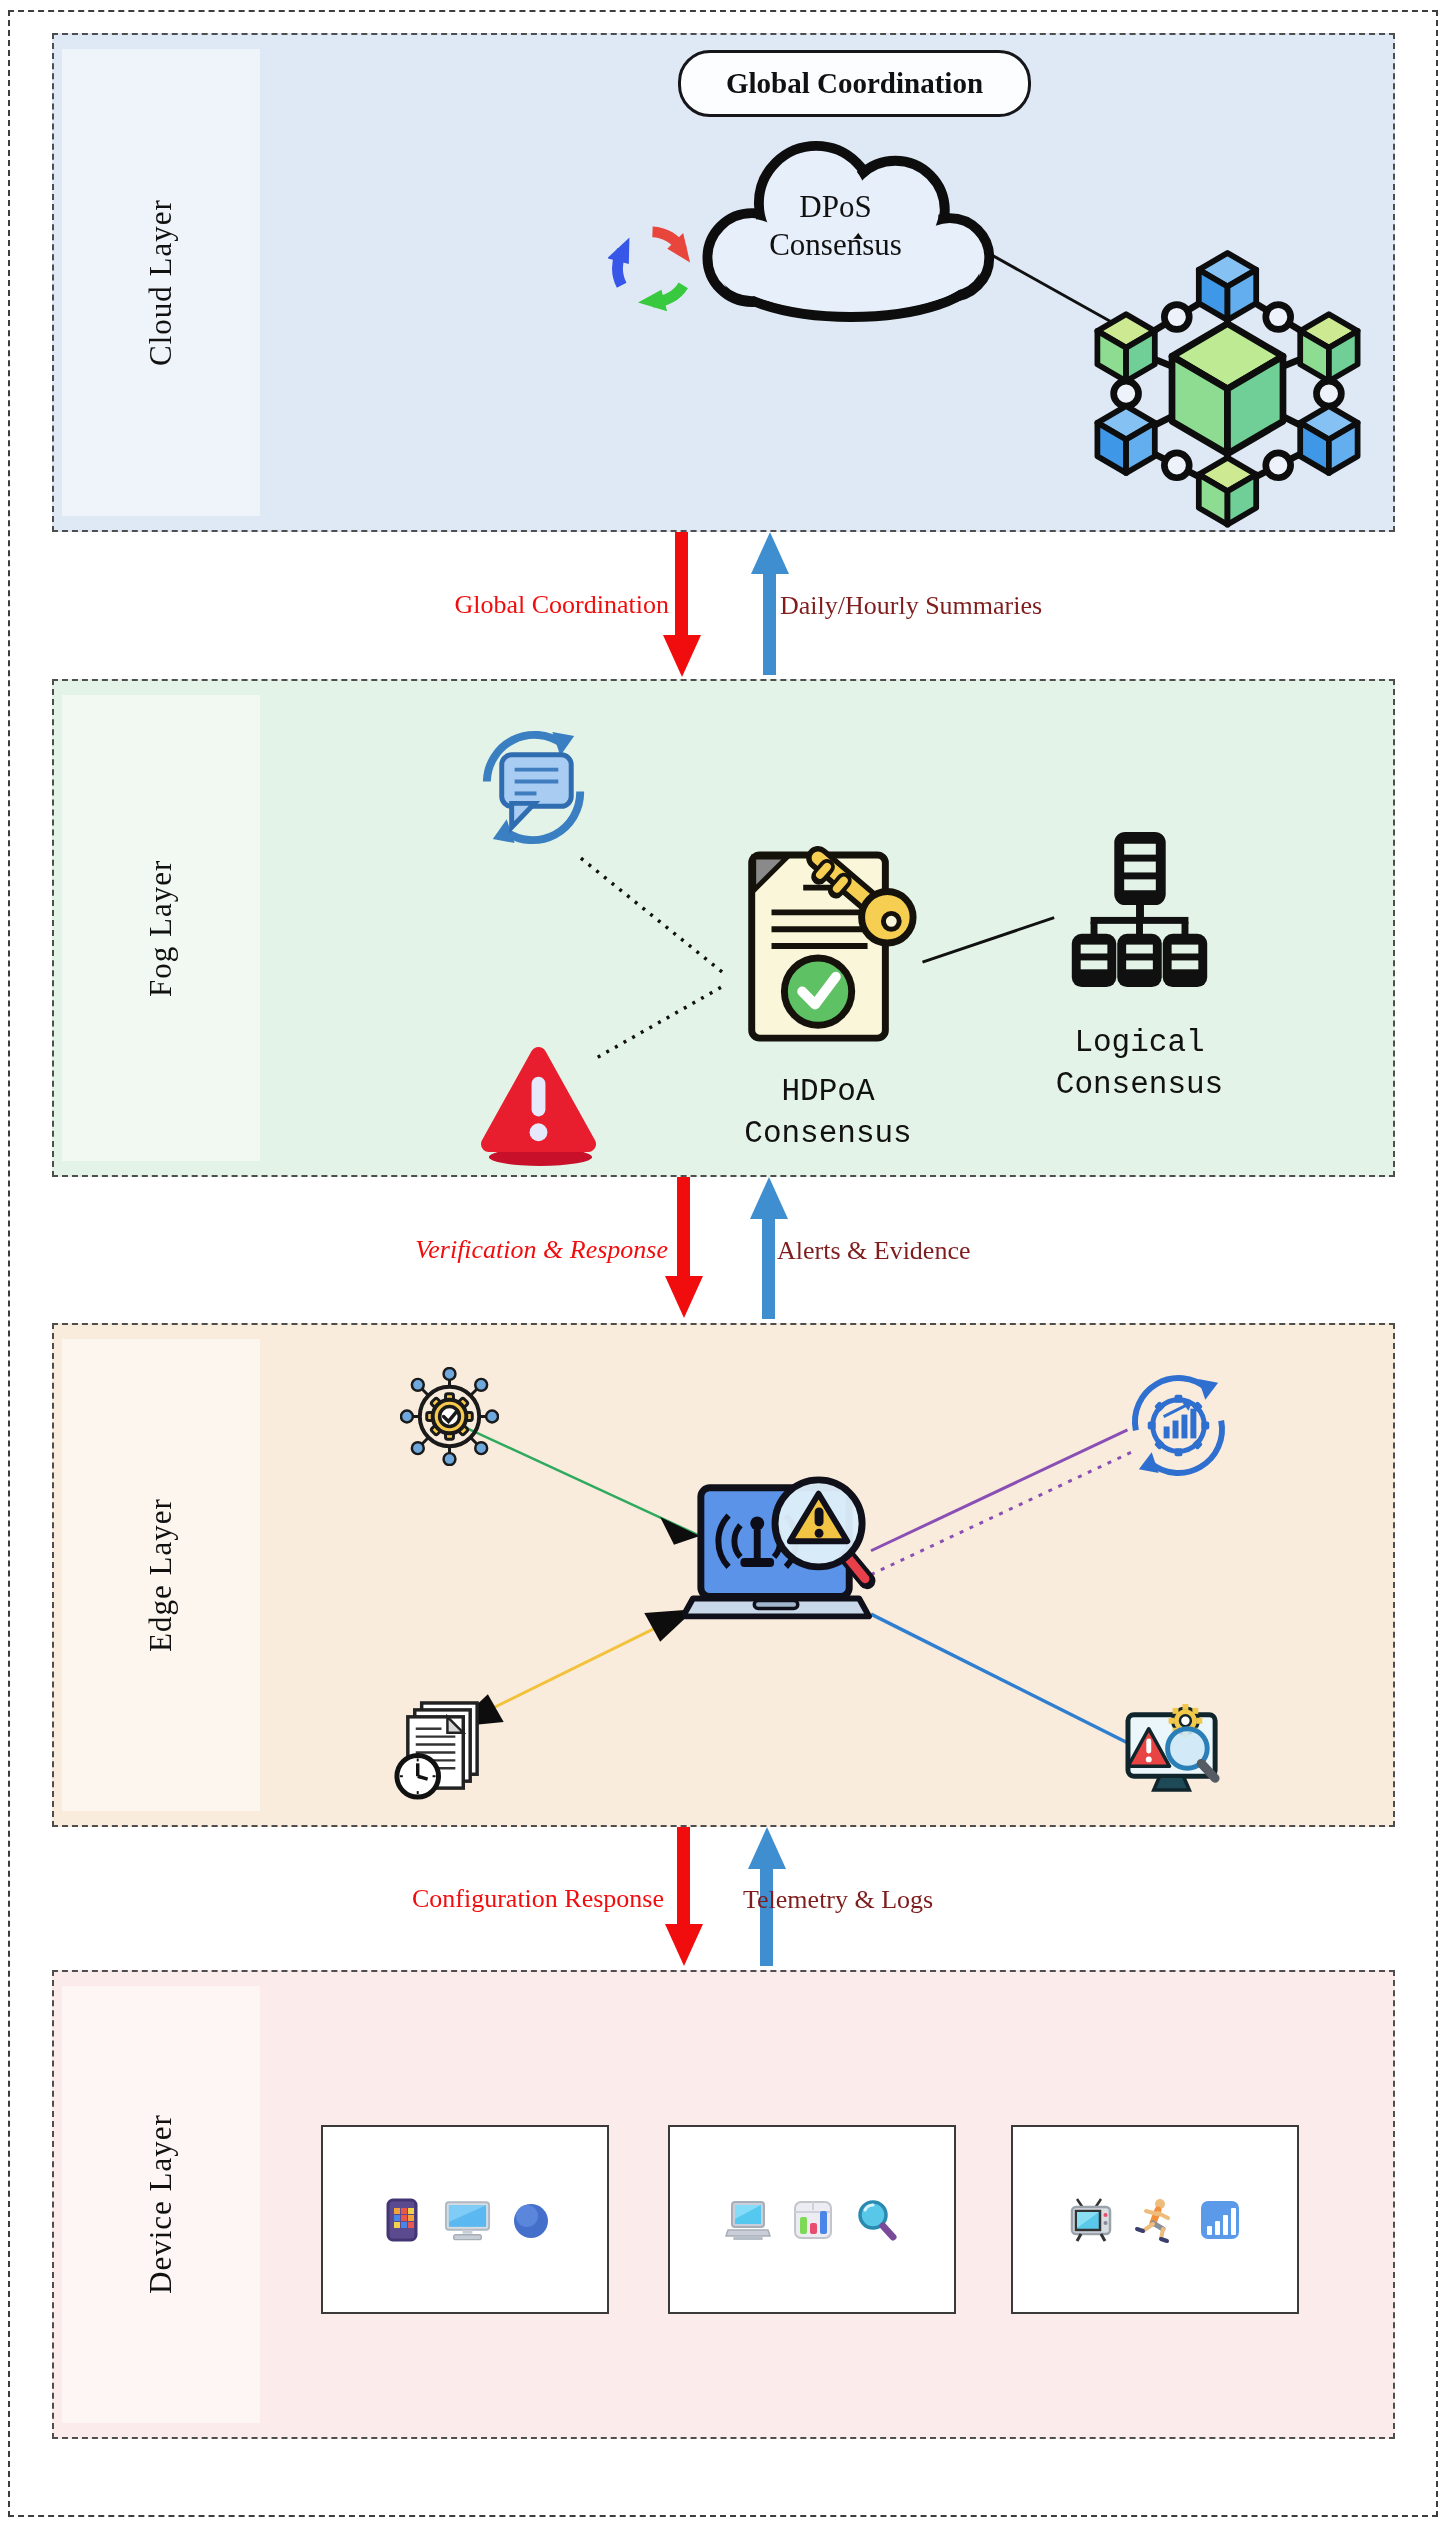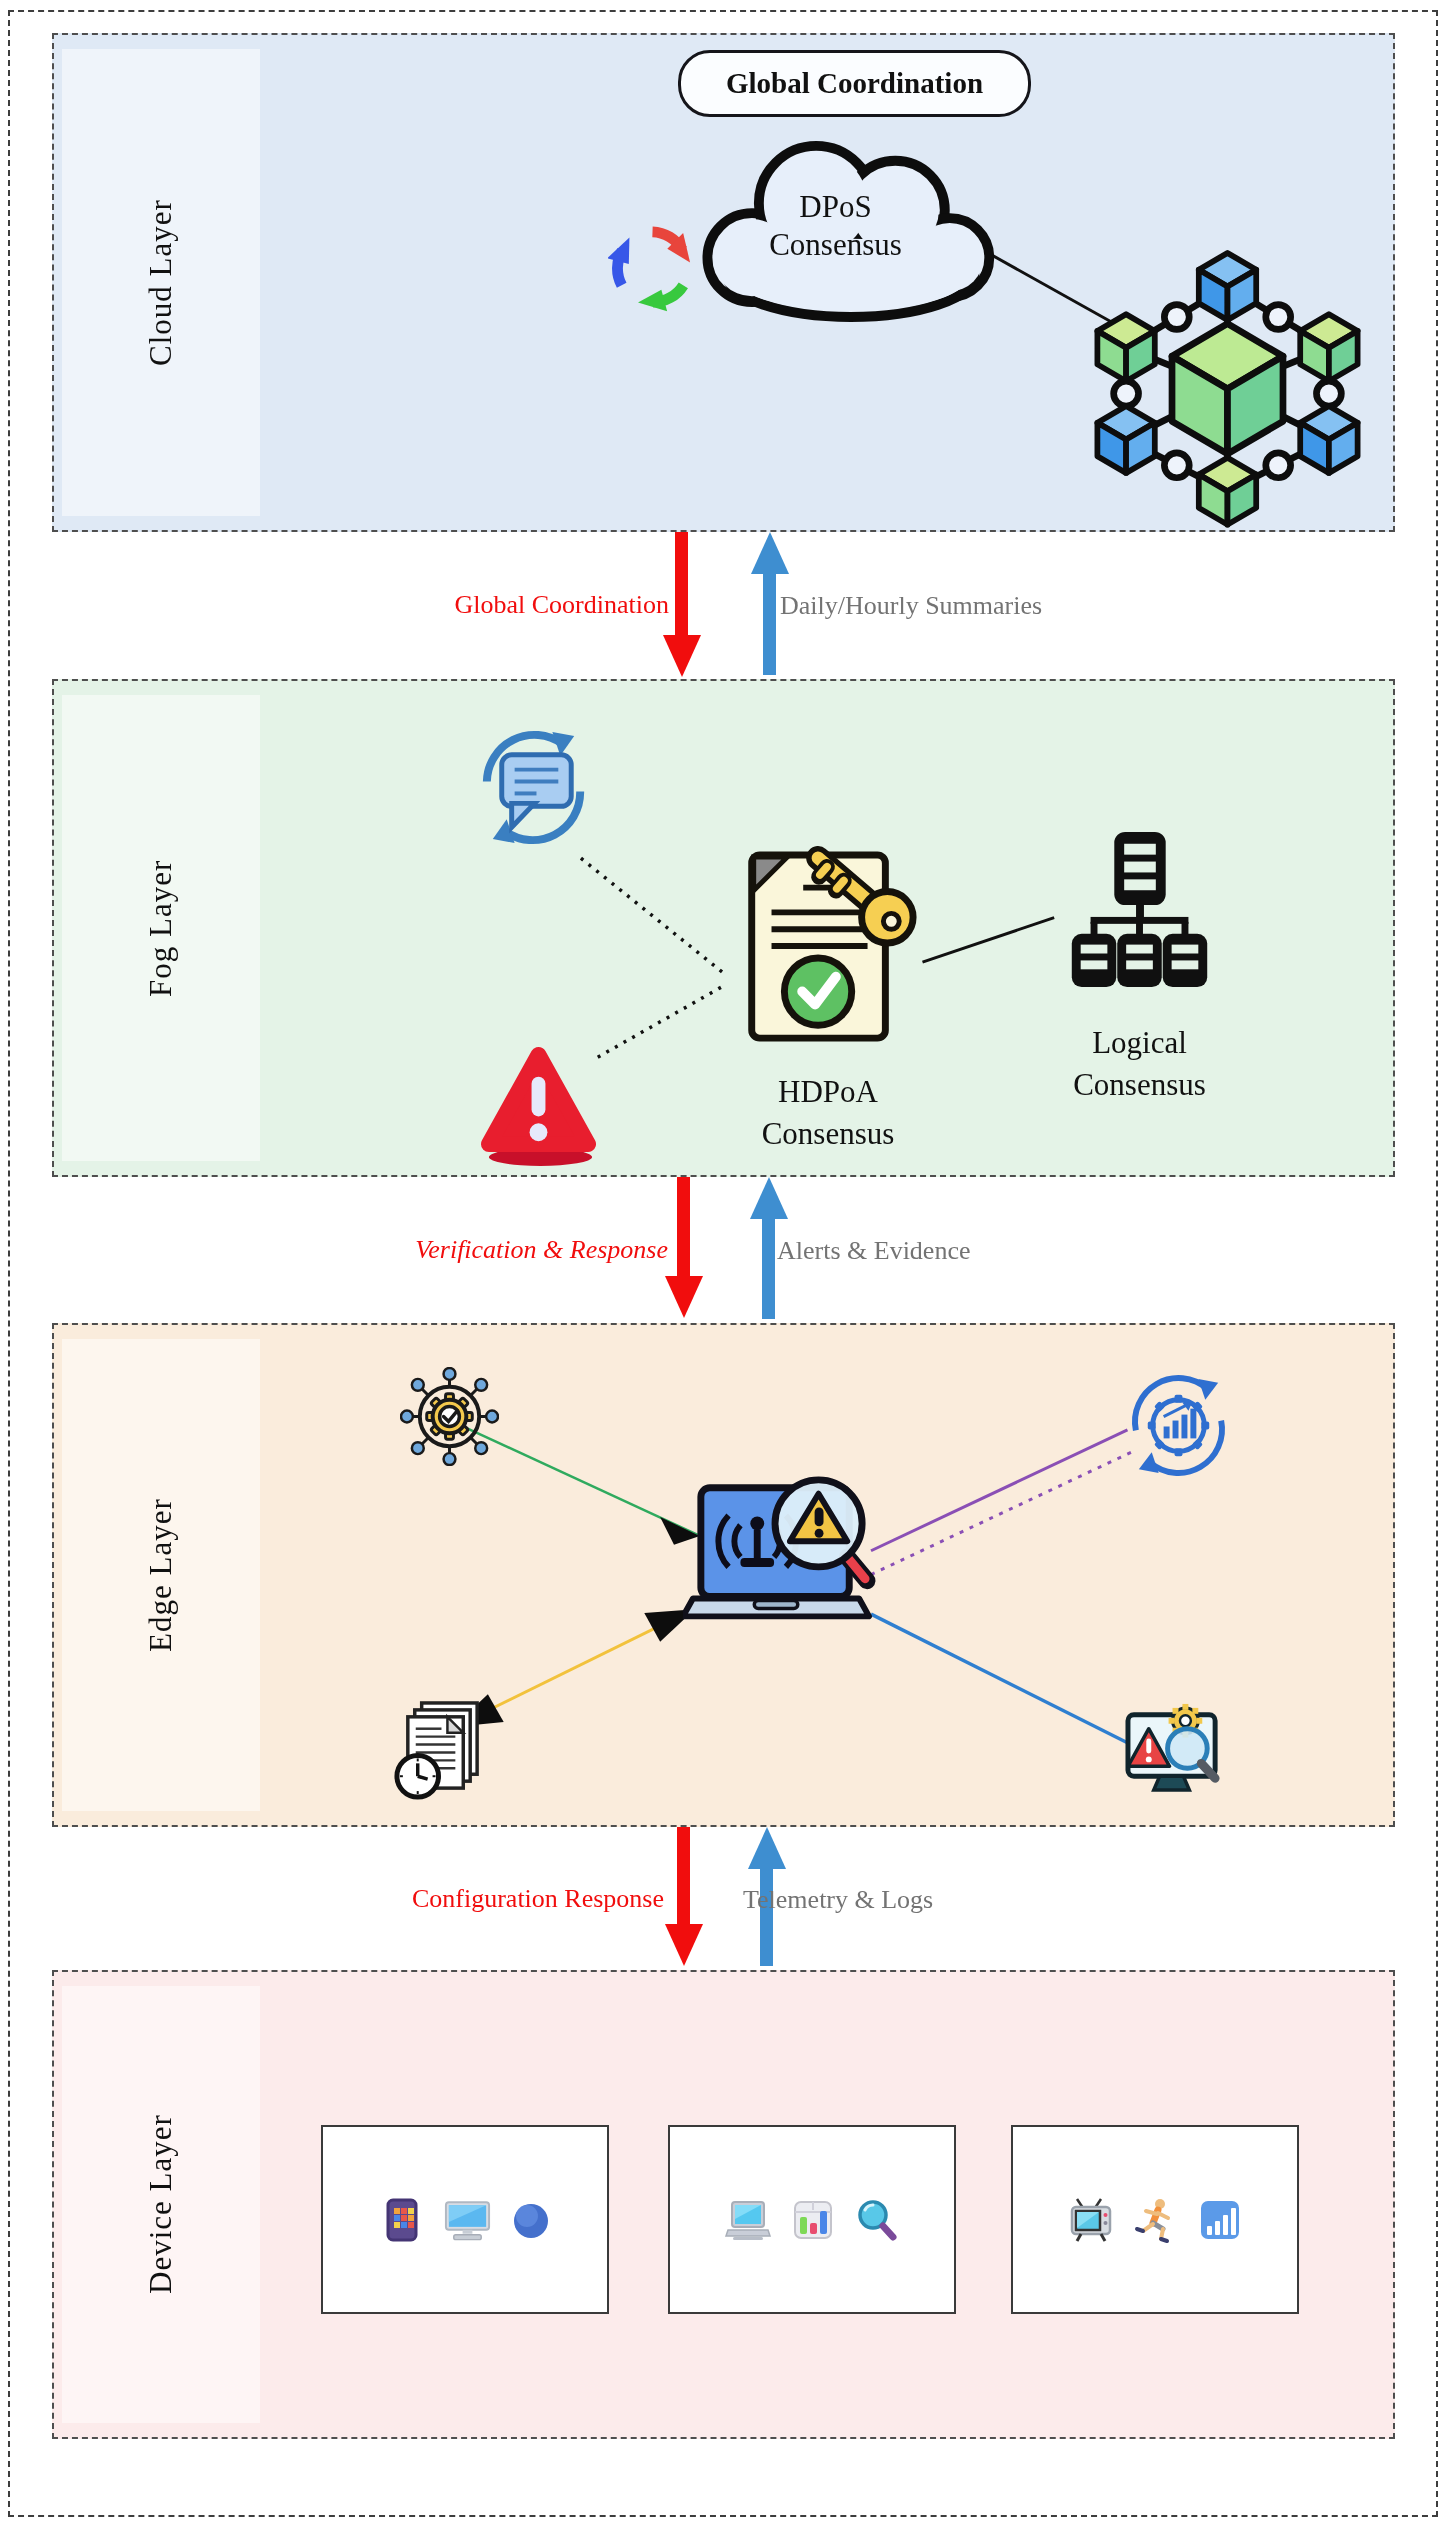--- a/index.html
+++ b/index.html
@@ -12,24 +12,24 @@
   #layer-fog{left:52px;top:679px;width:1339px;height:494px;background:#e4f3e7;}
   #layer-edge{left:52px;top:1323px;width:1339px;height:500px;background:#faecdc;}
   #layer-device{left:52px;top:1970px;width:1339px;height:465px;background:#fcebeb;}
   .label-strip{position:absolute;left:8px;top:14px;bottom:14px;width:198px;background:rgba(255,255,255,0.5);}
   .v-label{position:absolute;left:0;top:0;width:100%;height:100%;display:flex;align-items:center;justify-content:center;
            writing-mode:vertical-rl;transform:rotate(180deg);font-size:31px;letter-spacing:1px;color:#111;}
   .pill{border:3px solid #15151a;border-radius:32px;background:#fbfdff;text-align:center;
         font-weight:bold;font-size:29px;display:flex;align-items:center;justify-content:center;}
   .dashed-box{background:#ffffff;border:2px dashed #555;text-align:center;font-size:27px;line-height:39px;
               display:flex;flex-direction:column;justify-content:center;}
-  .caption{text-align:center;font-size:31px;line-height:42px;color:#111;}
+  .caption{text-align:center;font-size:31px;line-height:42px;color:#111;font-family:Liberation Mono, monospace;}
   .flow-label{font-size:26px;white-space:nowrap;}
   .flow-red{color:#f10d0d;}
-  .flow-blue{color:#737373;}
+  .flow-blue{color:#7f1d1d;}
   .shaft{position:absolute;width:13px;}
   .shaft.red{background:#f10d0d;}
   .shaft.blue{background:#3e8ed0;}
   .head{position:absolute;width:0;height:0;border-left:19px solid transparent;border-right:19px solid transparent;}
   .head.down.red{border-top:42px solid #f10d0d;}
   .head.up.blue{border-bottom:42px solid #3e8ed0;}
   .dev-box{position:absolute;width:284px;height:185px;background:#fff;border:2px solid #3a3a3a;
            display:flex;align-items:center;justify-content:center;gap:16px;}
   svg{display:block;}
   .layer-art{position:absolute;left:0;top:0;width:100%;height:100%;pointer-events:none;}

